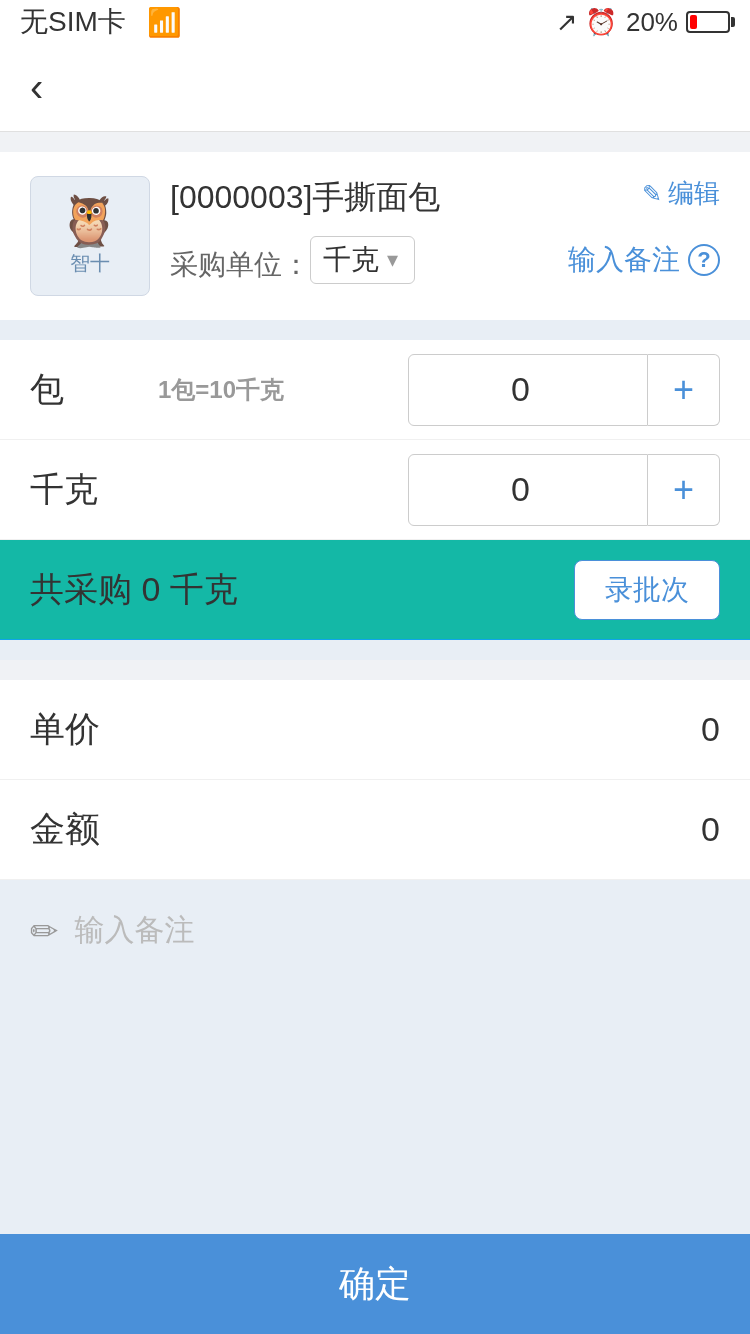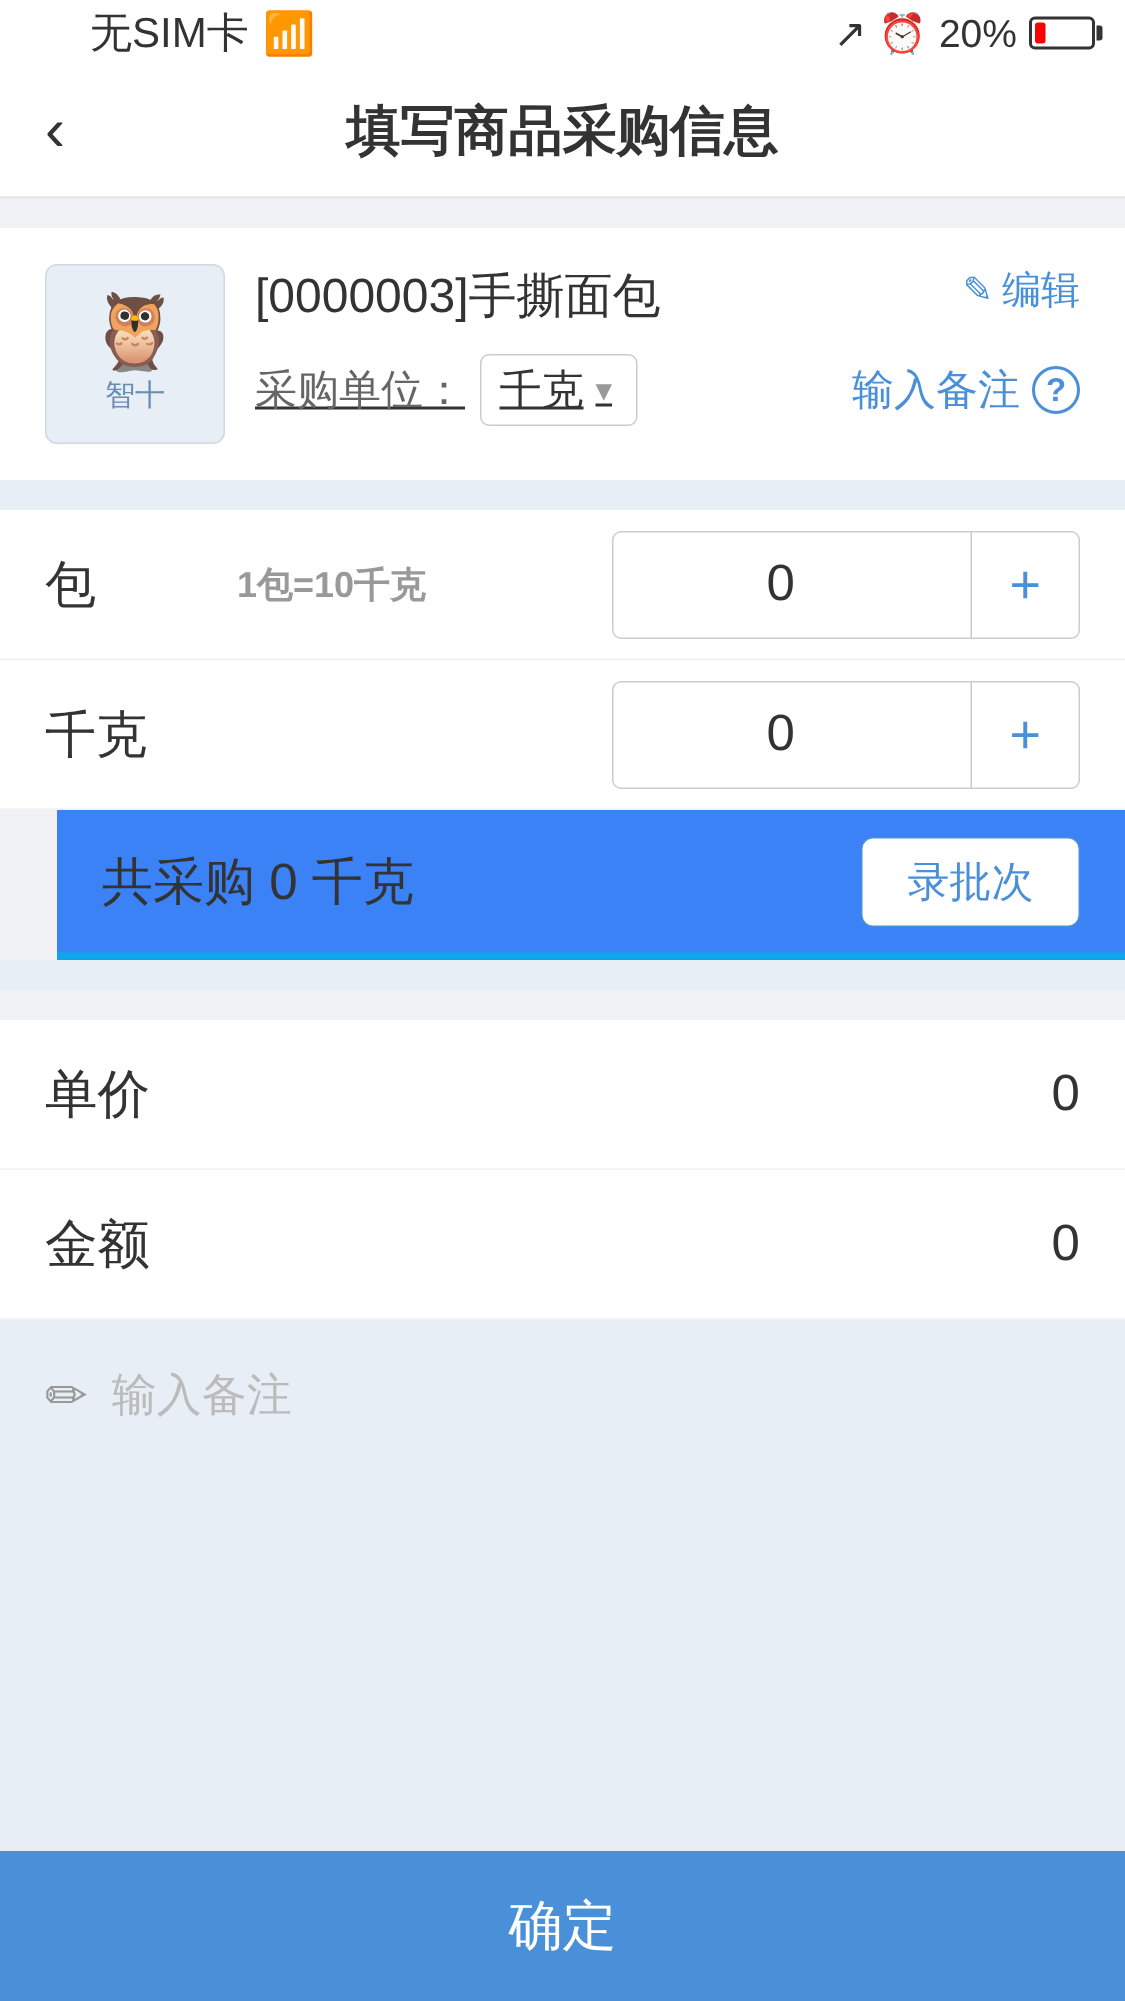--- a/index.html
+++ b/index.html
@@ -19,21 +19,21 @@
       width: 100%;
       height: 44px;
       background: #fff;
       display: flex;
       align-items: center;
       justify-content: space-between;
       padding: 0 20px;
       font-size: 28px;
       font-weight: 500;
     }
-    .status-left { display: flex; align-items: center; gap: 10px; margin-left: 40px; }
+    .status-left { display: flex; align-items: center; gap: 22px; }
     .status-center { font-size: 30px; font-weight: 600; }
     .status-right { display: flex; align-items: center; gap: 8px; font-size: 26px; }
     .battery-icon {
       width: 44px; height: 22px;
       border: 2px solid #333;
       border-radius: 4px;
       position: relative;
       display: inline-flex;
       align-items: center;
       padding: 2px;
@@ -236,23 +236,22 @@
       color: #4a90d9;
       cursor: pointer;
     }
 
     
     .summary-row {
       display: flex;
       align-items: center;
       padding: 0 30px;
       height: 100px;
-      background: #3b82f6;
-      border-bottom: 5px solid #0ea5e9;
-      margin-left: 38px;
+      background: #14b8a6;
+      border-bottom: 1px solid #0ea5e9;
     }
     .summary-text {
       font-size: 34px;
       color: #333;
     }
     .batch-btn {
       margin-left: auto;
       border: 1px solid #4a90d9;
       border-radius: 8px;
       padding: 10px 30px;
@@ -342,38 +341,37 @@
     <span>⏰</span>
     <span>20%</span>
     <span class="battery-icon">
       <span class="battery-fill"></span>
     </span>
   </div>
 </div>
 
 <div class="nav-bar">
   <span class="back-btn">‹</span>
-  <span class="nav-title">填写商品采购信息</span>
 </div>
 
 <div class="product-card">
   <div class="product-image">
     <span class="product-image-icon">🦉</span>
     <span class="product-image-text">智十</span>
   </div>
   <div class="product-info">
     <div class="product-header">
       <span class="product-name">[0000003]手撕面包</span>
       <span class="edit-btn">
         <span class="edit-icon">✎</span>
         <span>编辑</span>
       </span>
     </div>
     <div class="product-unit-row">
-      <div style="display:flex;align-items:center;gap:10px;text-decoration:underline;">
+      <div style="display:flex;align-items:flex-end;">
         <span class="unit-label">采购单位：</span>
         <div class="unit-select">
           <span>千克</span>
           <span class="unit-select-arrow">▾</span>
         </div>
       </div>
       <div class="price-ref">
         <span>输入备注</span>
         <span class="price-ref-help">?</span>
       </div>

